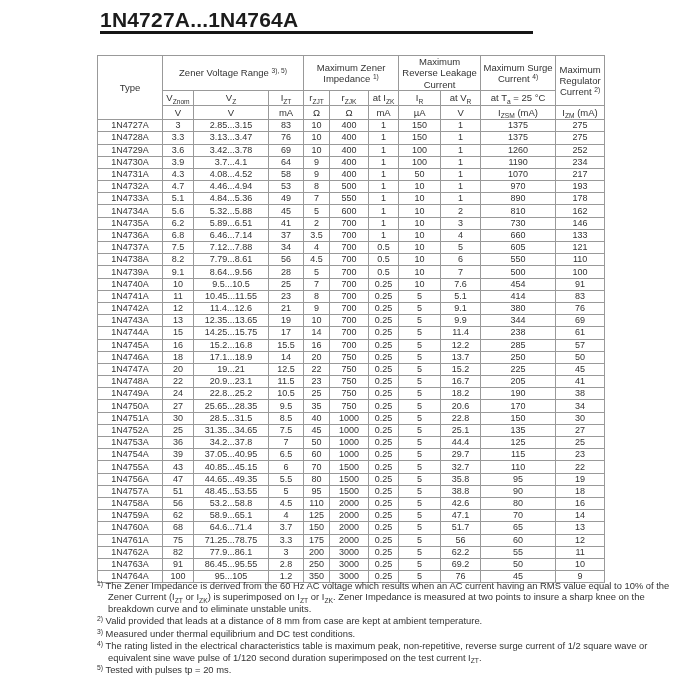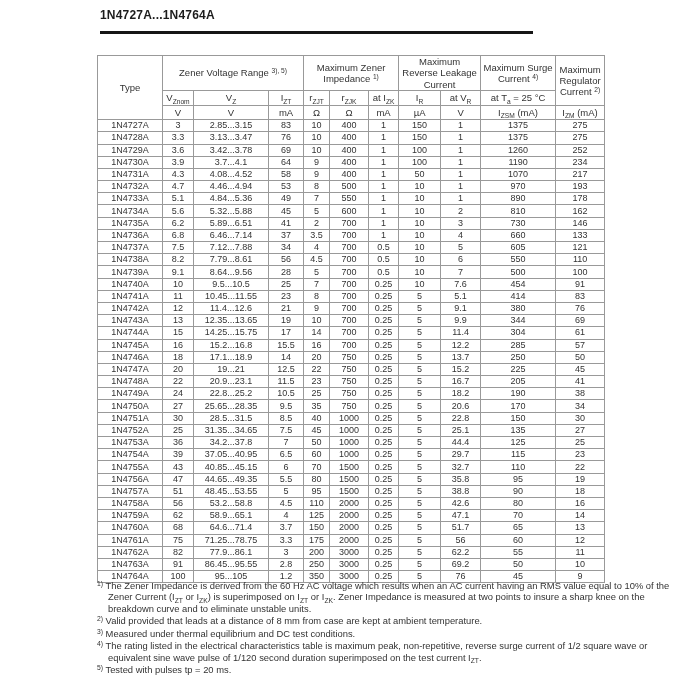--- a/index.html
+++ b/index.html
@@ -4,21 +4,21 @@
 <style>
   html,body{margin:0;padding:0}
   body{
     width:700px;height:700px;background:#ffffff;position:relative;overflow:hidden;
     font-family:"Liberation Sans", sans-serif;color:#333;
     -webkit-font-smoothing:antialiased;
   }
   .page{position:absolute;inset:0;background:#fff}
   .page-title{
     position:absolute;left:100px;top:8px;margin:0;
-    font-size:12px;font-weight:700;color:#1c1c1c;letter-spacing:.2px;
+    font-size:21px;font-weight:700;color:#1c1c1c;letter-spacing:.2px;
   }
   .title-rule{position:absolute;left:100px;top:31px;width:433px;height:3px;background:#161616}
   table.datasheet{
     position:absolute;left:97px;top:55px;width:507px;
     border-collapse:collapse;table-layout:fixed;
   }
   .datasheet th,.datasheet td{
     border:1px solid #999;font-weight:400;text-align:center;vertical-align:middle;
     padding:0 1px;overflow:hidden;color:#333;
   }
@@ -317,21 +317,21 @@
         <tr>
           <td>1N4744A</td>
           <td>15</td>
           <td>14.25...15.75</td>
           <td>17</td>
           <td>14</td>
           <td>700</td>
           <td>0.25</td>
           <td>5</td>
           <td>11.4</td>
-          <td>304</td>
+          <td>238</td>
           <td>61</td>
         </tr>
         <tr>
           <td>1N4745A</td>
           <td>16</td>
           <td>15.2...16.8</td>
           <td>15.5</td>
           <td>16</td>
           <td>700</td>
           <td>0.25</td>

